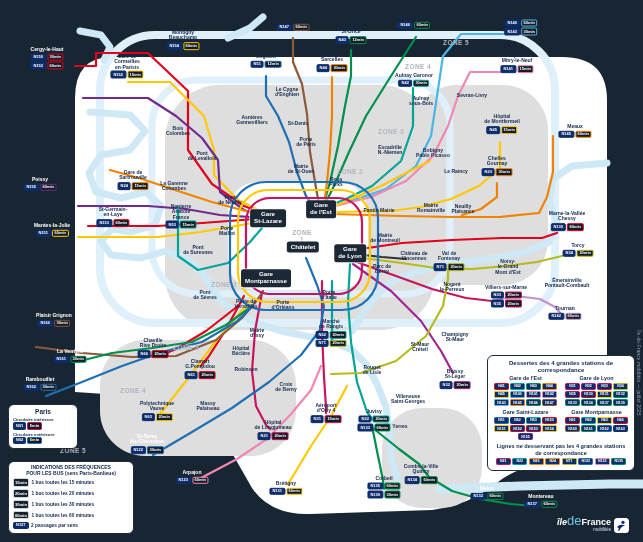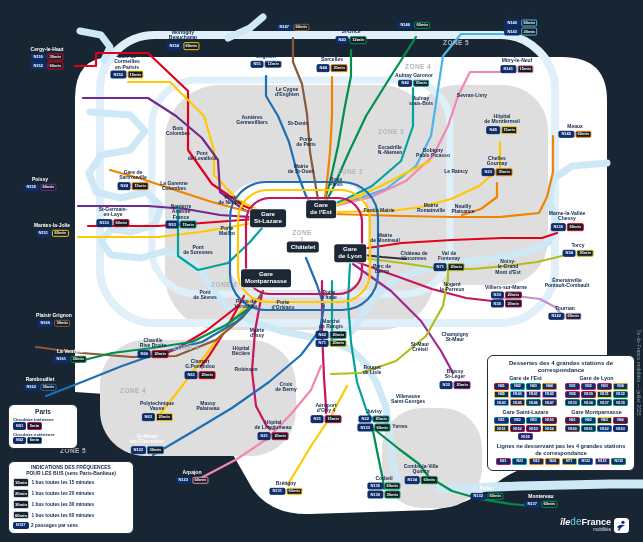--- a/index.html
+++ b/index.html
@@ -41,21 +41,21 @@
   .dchip{background:#0d2d6b;color:#fff;font-size:3.6px;font-weight:bold;width:13px;text-align:center;
          border-radius:1.5px;padding:0.6px 0;border:0.7px solid #0d2d6b;}
   .note{font-size:5.6px;font-weight:bold;text-align:center;line-height:6.2px;margin:3px 2px 2px 2px;}
   #other-lines{display:flex;gap:1.5px;justify-content:center;}
   
   #credit{position:absolute;right:2px;top:330px;z-index:9;color:#93a5b4;font-size:4.5px;
           writing-mode:vertical-rl;letter-spacing:.3px;}
   #logo{position:absolute;right:14px;top:516px;z-index:9;display:flex;align-items:center;gap:3px;}
   #logo .ltxt{text-align:right;color:#fff;line-height:8px;}
   #logo .l1{font-size:9px;font-weight:bold;font-style:italic;}
-  #logo .l2{font-size:10px;color:#6fc5e8;}
+  #logo .l2{font-size:13px;color:#6fc5e8;}
   #logo .l3{font-size:9px;font-weight:bold;}
   #logo .sub{font-size:4.5px;display:block;color:#cfe3ee;}
   #logo .icon{width:15px;height:15px;background:#fff;border-radius:3.5px;display:flex;
               align-items:center;justify-content:center;}
 </style>
 </head>
 <body>
 
 <div id="stage">
 

